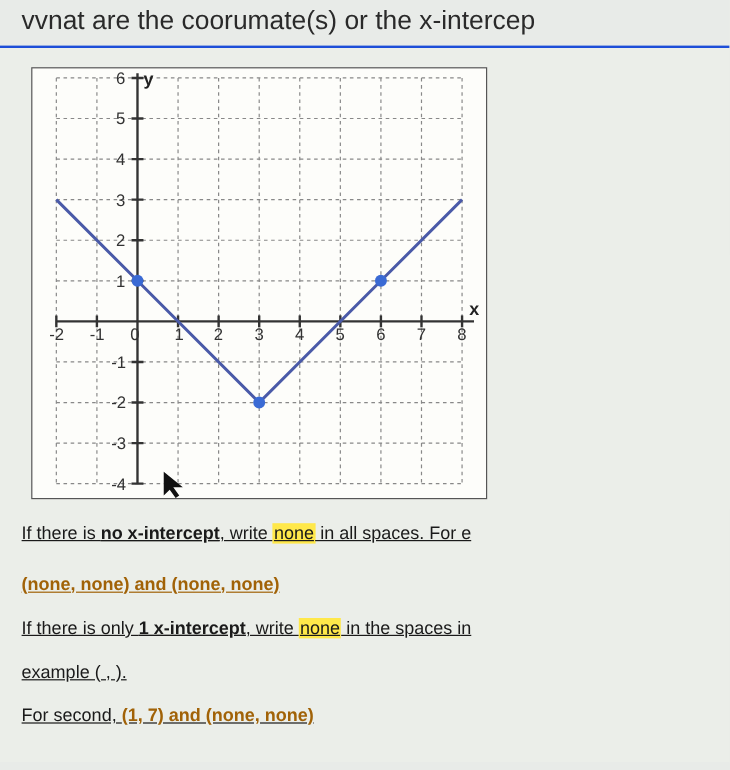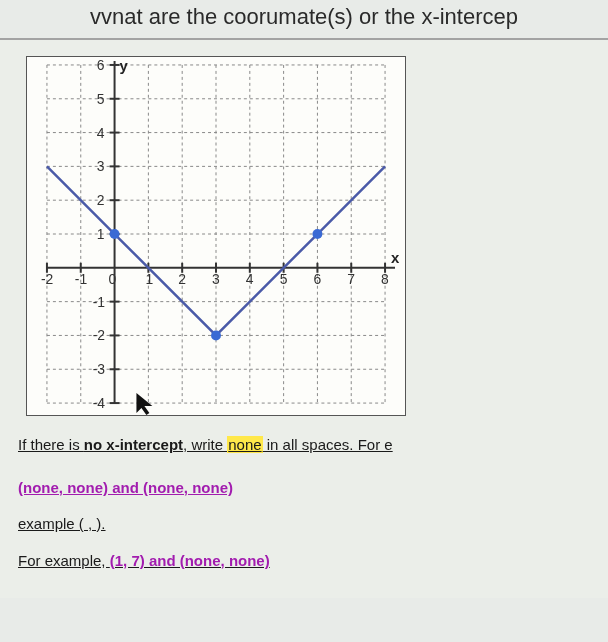--- a/index.html
+++ b/index.html
@@ -10,22 +10,21 @@
       height: 642px;
       font-family: Arial, sans-serif;
       background: #e8ebe8;
       overflow: hidden;
     }
     .header-fragment {
       padding: 4px 18px 8px;
       font-size: 22px;
       color: #2a2a2a;
       white-space: nowrap;
-      border-bottom: 2px solid #a3a3a3;
-      text-align: center;
+      border-bottom: 2px solid #1d4ed8;
     }
     .content {
       padding: 12px 18px;
       background: #ebeee9;
     }
     .chart-wrap {
       margin: 4px 0 18px 8px;
     }
     .chart {
       border: 1px solid #555;
@@ -43,21 +42,21 @@
     .para {
       font-size: 15px;
       line-height: 1.5;
       color: #1a1a1a;
       margin: 8px 0 14px;
       white-space: nowrap;
       text-decoration: underline;
     }
     .underline { text-decoration: underline; font-weight: bold; }
     .hl { background: #ffe84a; padding: 0 1px; }
-    .red { color: #a21caf; font-weight: bold; margin-top: 20px; }
+    .red { color: #a16207; font-weight: bold; margin-top: 20px; }
   </style>
 </head>
 <body>
 
 <div class="header-fragment">vvnat are the coorumate(s) or the x-intercep</div>
 
 <div class="content">
 
   <div class="chart-wrap">
     <svg class="chart" width="380" height="360" viewBox="0 0 380 360">
@@ -154,19 +153,22 @@
 
       <polygon class="cursor" points="110,338 110,358 115,353 120,360 123,358 118,351 126,351"></polygon>
     </svg>
   </div>
 
   <div class="para">
     <span>If there is </span><span class="underline">no x-intercept</span><span>, write </span><span class="hl">none</span><span> in all spaces.  For e</span>
   </div>
   <div class="para red">(none, none) and (none, none)</div>
 
+  <div class="para">
+    <span>If there is only </span><span class="underline">1 x-intercept</span><span>, write </span><span class="hl">none</span><span> in the spaces in</span>
+  </div>
   <div class="para">example ( , ).</div>
 
   <div class="para">
-    <span>For example, </span><span class="red">(1, 7) and (none, none)</span>
+    <span>For second, </span><span class="red">(1, 7) and (none, none)</span>
   </div>
 
 </div>
 
 </body></html>

